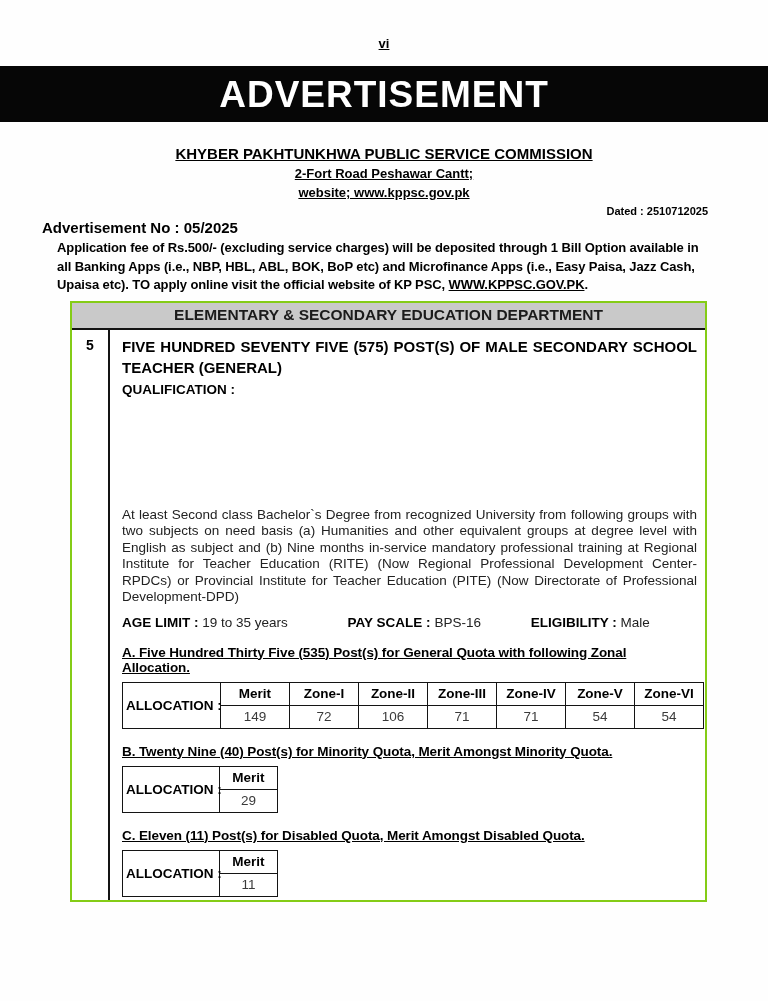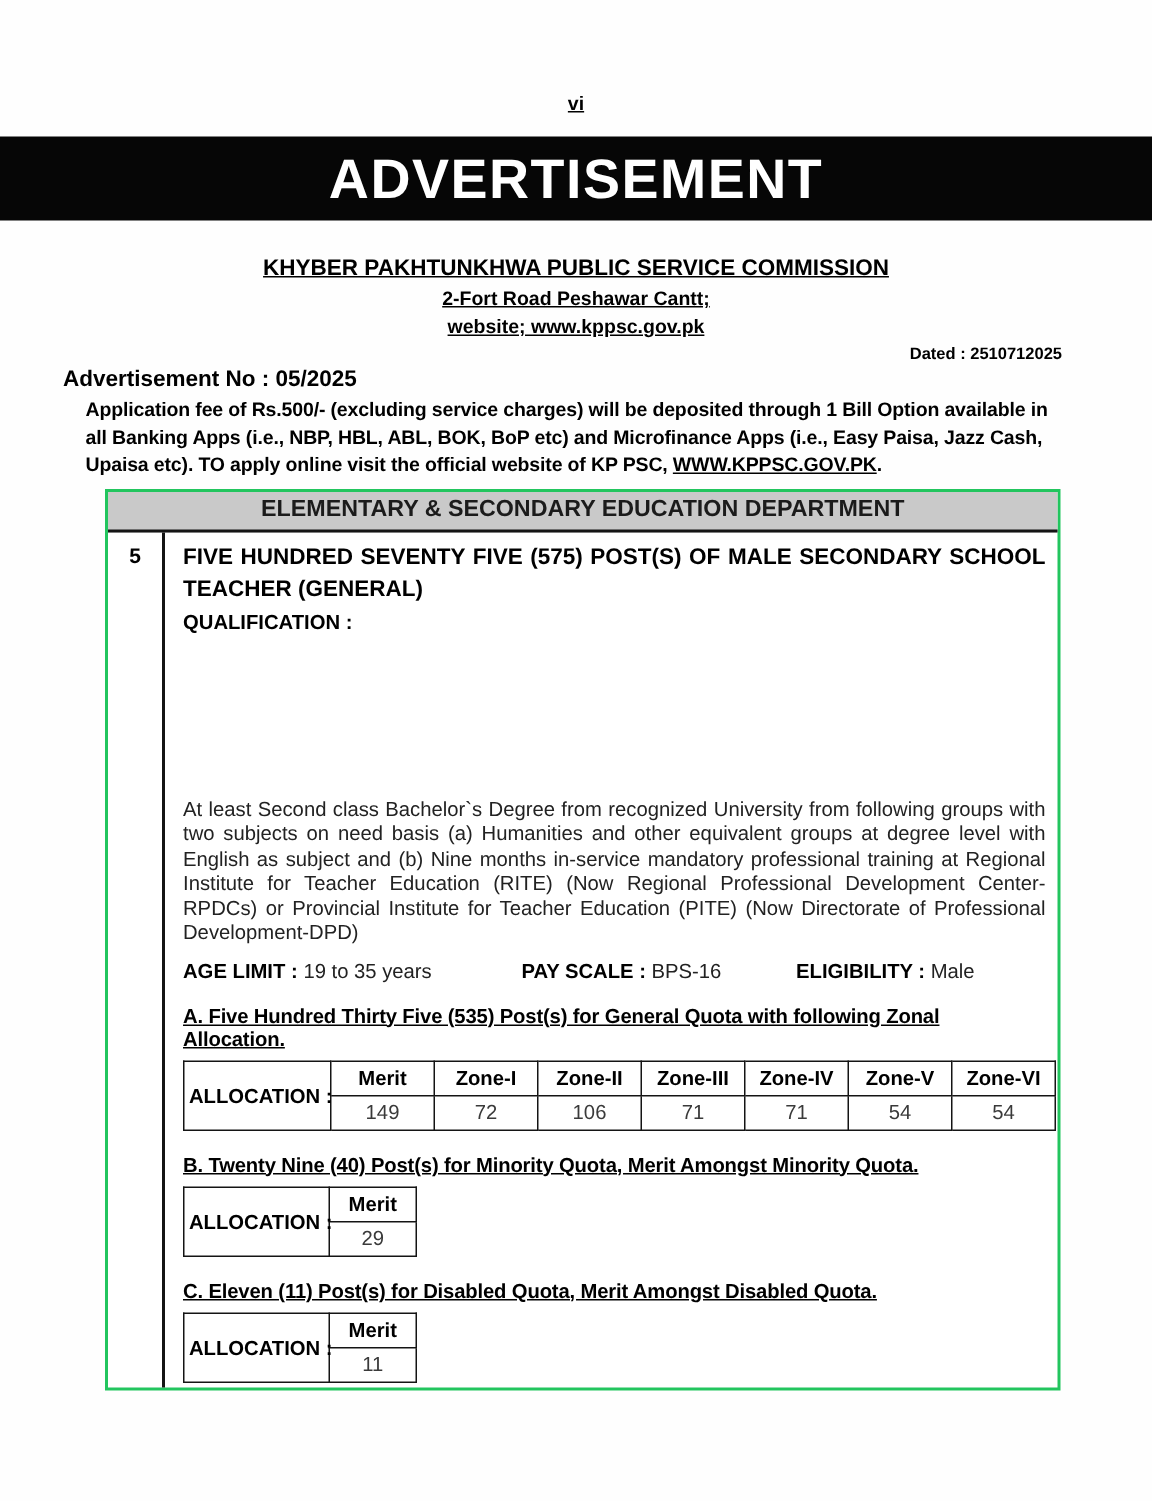--- a/index.html
+++ b/index.html
@@ -2,21 +2,21 @@
 <html><head>
 <meta charset="utf-8">
 <style>
   * { box-sizing: border-box; }
   html, body { margin: 0; padding: 0; }
   body {
     width: 768px; height: 1001px; background: #ffffff;
     font-family: "Liberation Sans", sans-serif; color: #000;
     overflow: hidden;
   }
-  .page { width: 768px; height: 1001px; padding-top: 60px; position: relative; background: #fefefe; }
+  .page { width: 768px; height: 1001px; padding-top: 35px; position: relative; background: #fefefe; }
 
   .page-num {
     text-align: center; font-size: 13px; font-weight: bold;
     text-decoration: underline; height: 18px; line-height: 18px;
   }
 
   .banner {
     margin-top: 13px; height: 56px; background: #060606;
     display: flex; align-items: center; justify-content: center;
   }
@@ -37,21 +37,21 @@
   .adv-no { margin: 1px 0 0 42px; font-size: 15px; font-weight: bold; line-height: 19px; }
 
   .intro-para {
     margin: 2px 56px 0 57px; font-size: 13px; font-weight: bold;
     line-height: 18.5px; letter-spacing: -0.1px;
   }
   .site-link { color: #000; text-decoration: underline; cursor: pointer; }
 
   .outer {
     margin: 6px 0 0 70px; width: 637px;
-    border: 2px solid #22c55e; background: #fff;
+    border: 2px solid #84cc16; background: #fff;
   }
   .dept-header {
     background: #c9c9c9; border-bottom: 2px solid #141414;
     text-align: center; font-size: 15.5px; font-weight: bold;
     padding: 3px 0 4px 0; color: #1b1b1b;
   }
   .trow { display: flex; align-items: stretch; }
   .sno {
     flex: 0 0 38px; border-right: 2px solid #141414;
     text-align: center; font-size: 14px; font-weight: bold; padding-top: 7px;

